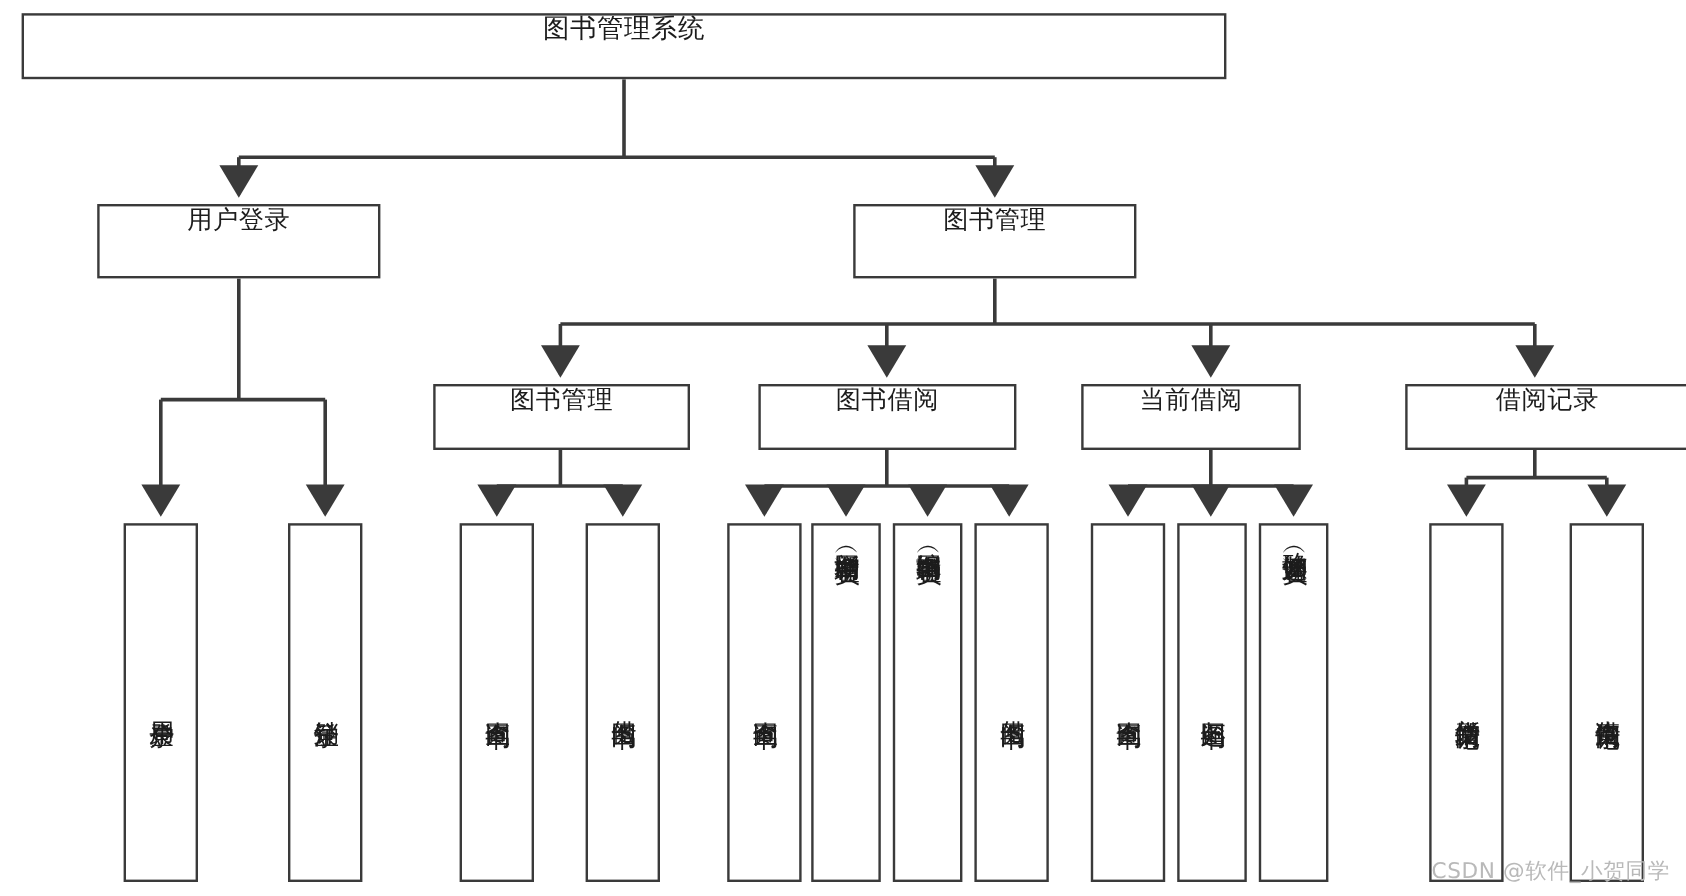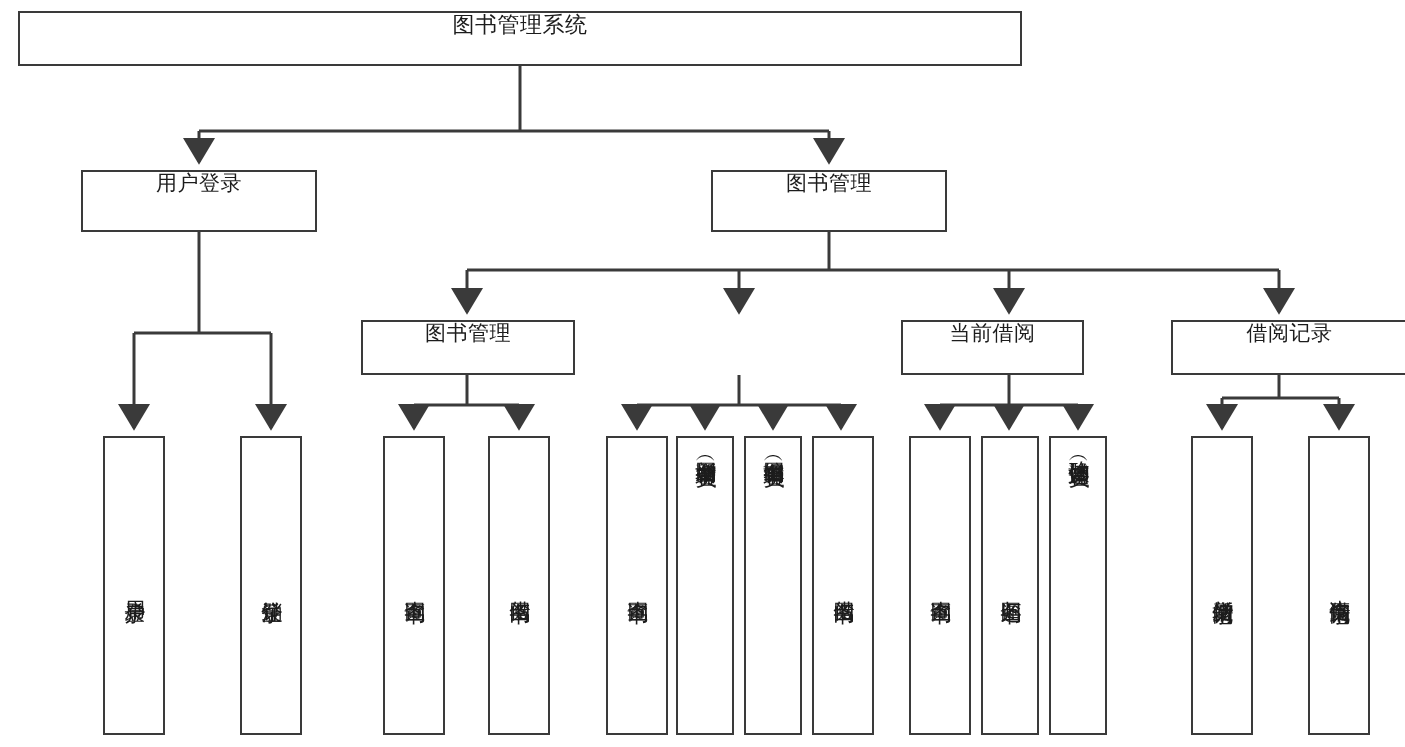--- a/index.html
+++ b/index.html
@@ -139,20 +139,23 @@
   <div class="node horiz" style="left:81px; top:170px; width:236px; height:62px;">
     <span class="label">用户登录</span>
   </div>
   <div class="node horiz" style="left:711px; top:170px; width:236px; height:62px;">
     <span class="label">图书管理</span>
   </div>
 
   <div class="node horiz" style="left:361px; top:320px; width:214px; height:55px;">
     <span class="label">图书管理</span>
   </div>
+  <div class="node horiz" style="left:632px; top:320px; width:215px; height:55px;">
+    <span class="label">图书借阅</span>
+  </div>
   <div class="node horiz" style="left:901px; top:320px; width:183px; height:55px;">
     <span class="label">当前借阅</span>
   </div>
   <div class="node horiz" style="left:1171px; top:320px; width:237px; height:55px;">
     <span class="label">借阅记录</span>
   </div>
 
   <div class="node vert mid" style="left:103px; top:436px; width:62px; height:299px;">
     <span class="label">用户登录</span>
   </div>
@@ -190,14 +193,15 @@
     <span class="label">确认归还（管理员）</span>
   </div>
 
   <div class="node vert mid" style="left:1191px; top:436px; width:62px; height:299px;">
     <span class="label">新增借阅记录</span>
   </div>
   <div class="node vert mid" style="left:1308px; top:436px; width:62px; height:299px;">
     <span class="label">查询借阅记录</span>
   </div>
 
+  <div class="watermark" style="left:1193px; top:714px;">CSDN @软件_小贺同学</div>
 
 </div>
 
 </body></html>

